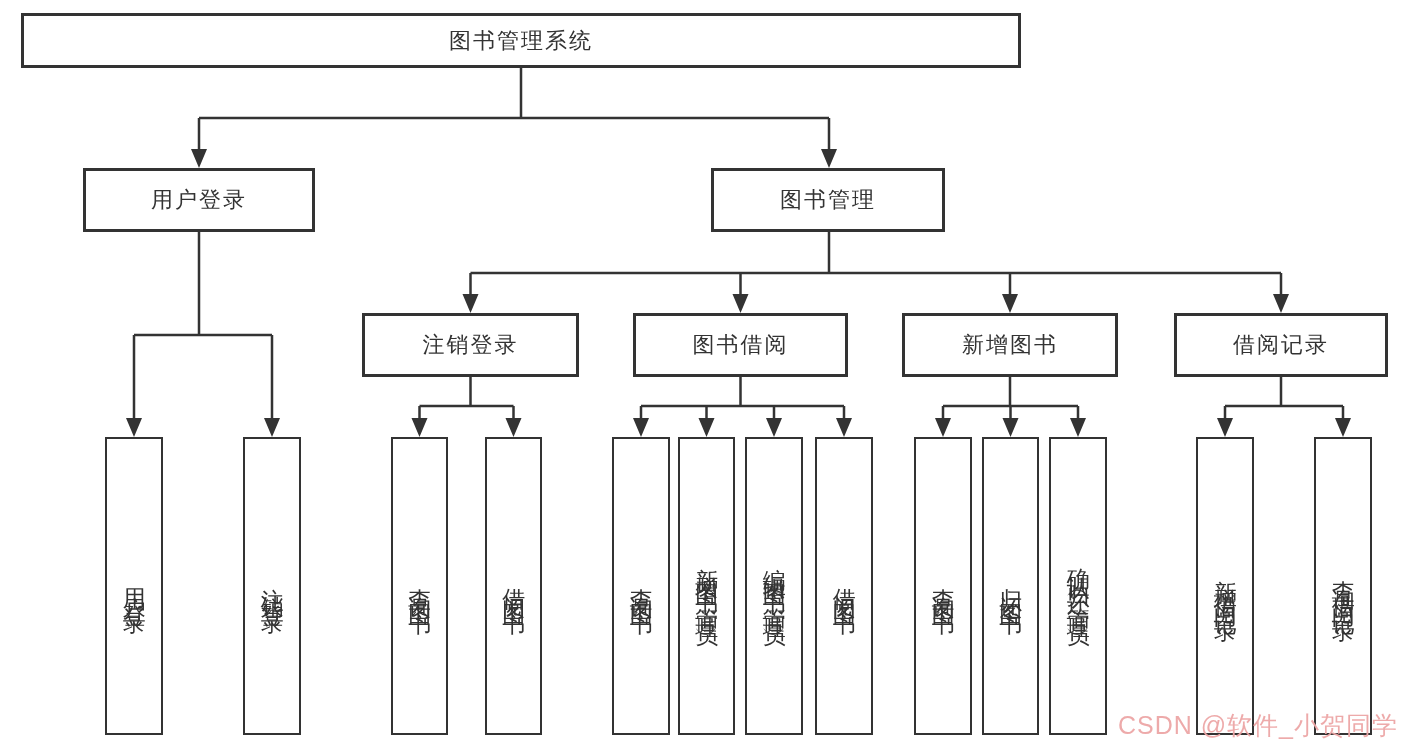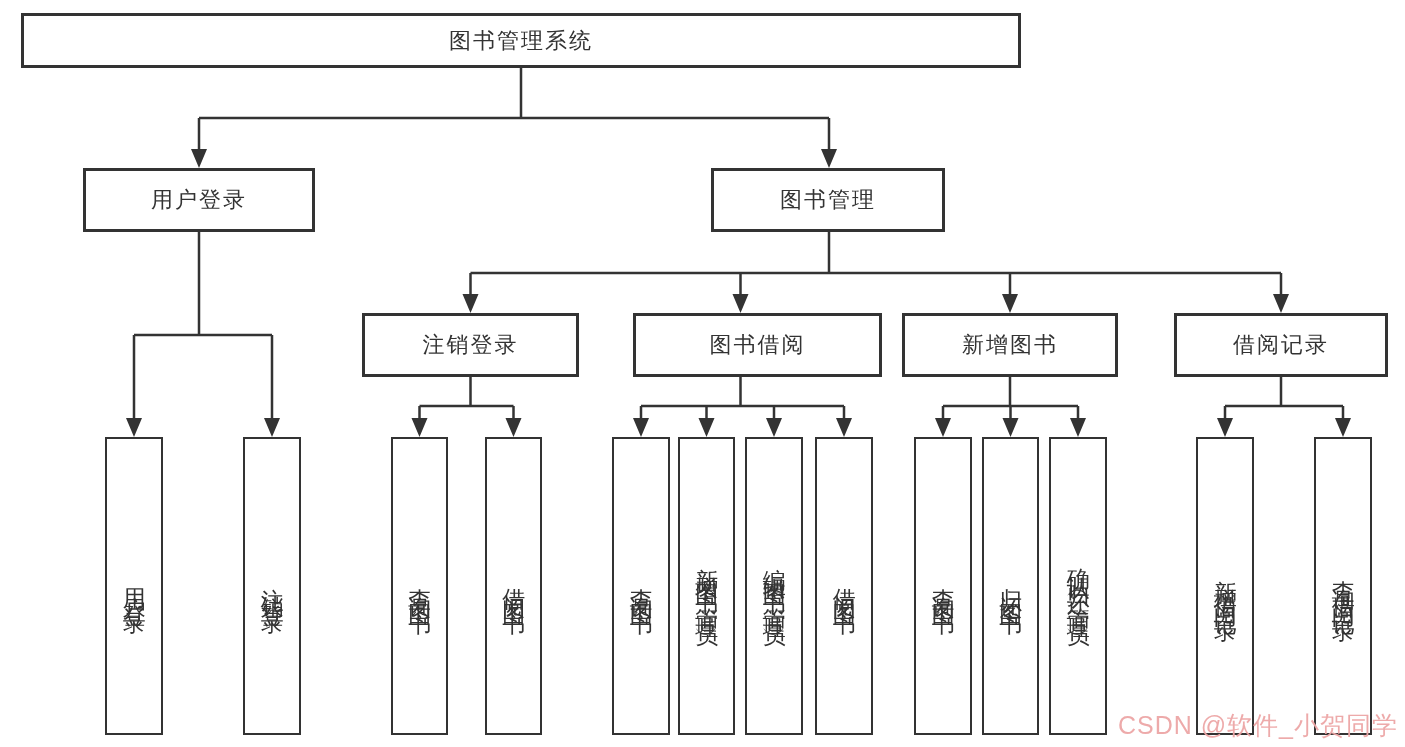--- a/index.html
+++ b/index.html
@@ -45,21 +45,21 @@
     font-size: 23px;
     line-height: 1.1;
     letter-spacing: 8px;
     color: #333333;
   }
   
   .root { left: 21px;   top: 13px;  width: 1000px; height: 55px; }
   .l1a  { left: 83px;   top: 168px; width: 232px;  height: 64px; }
   .l1b  { left: 711px;  top: 168px; width: 234px;  height: 64px; }
   .l2a  { left: 362px;  top: 313px; width: 217px;  height: 64px; }
-  .l2b  { left: 633px;  top: 313px; width: 249px;  height: 64px; }
+  .l2b  { left: 633px;  top: 313px; width: 215px;  height: 64px; }
   .l2c  { left: 902px;  top: 313px; width: 216px;  height: 64px; }
   .l2d  { left: 1174px; top: 313px; width: 214px;  height: 64px; }
   .leaf    { top: 437px; height: 298px; width: 58px; }
   .leaf1  { left: 105px; }
   .leaf2  { left: 243px; }
   .leaf3  { left: 391px; width: 57px; }
   .leaf4  { left: 485px; width: 57px; }
   .leaf5  { left: 612px; }
   .leaf6  { left: 678px; width: 57px; }
   .leaf7  { left: 745px; }

